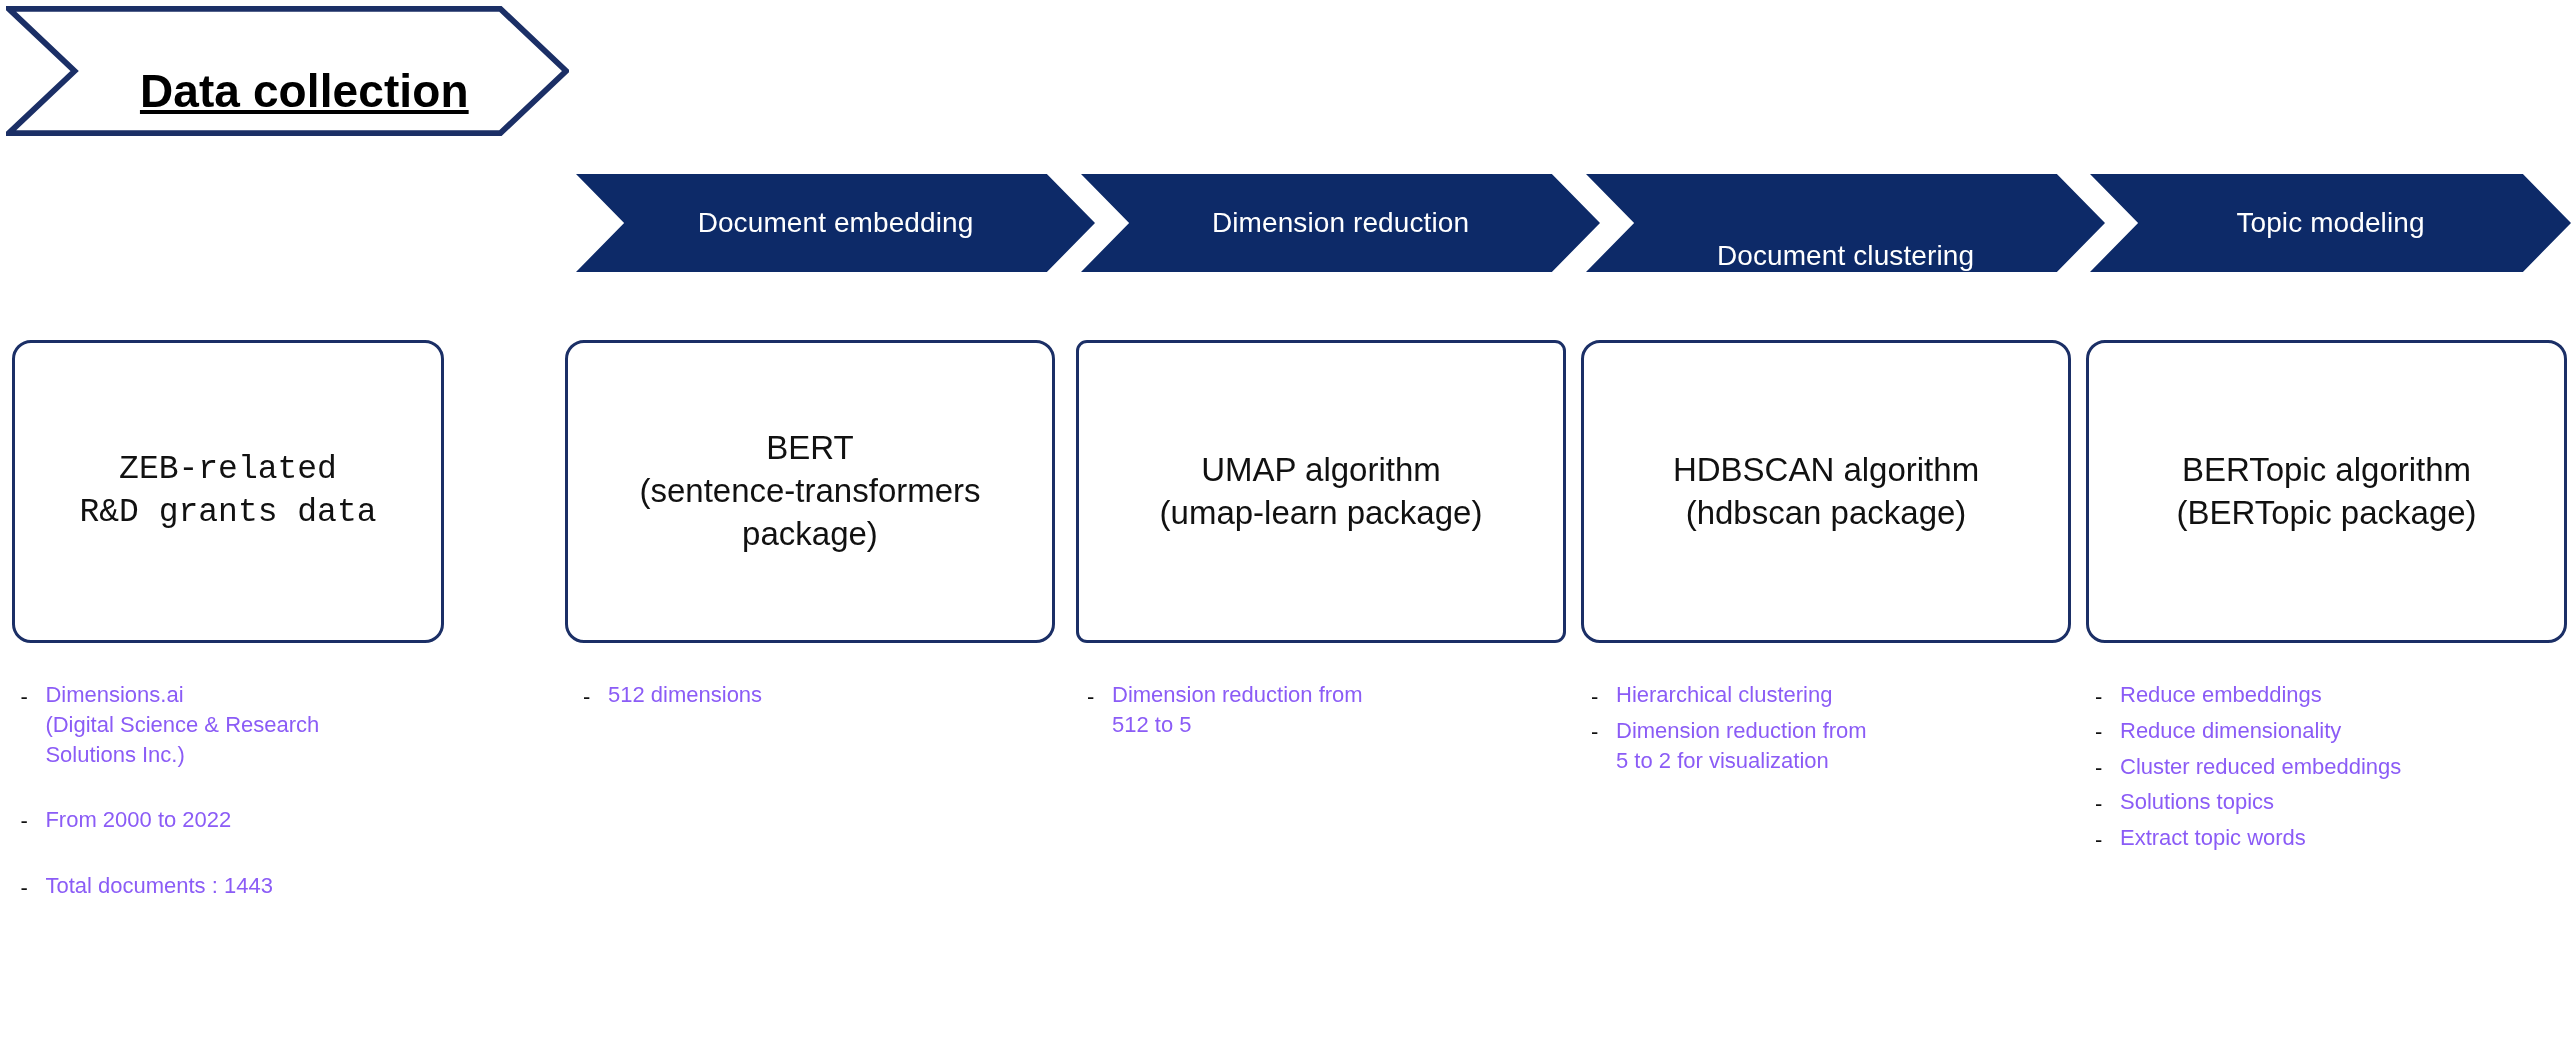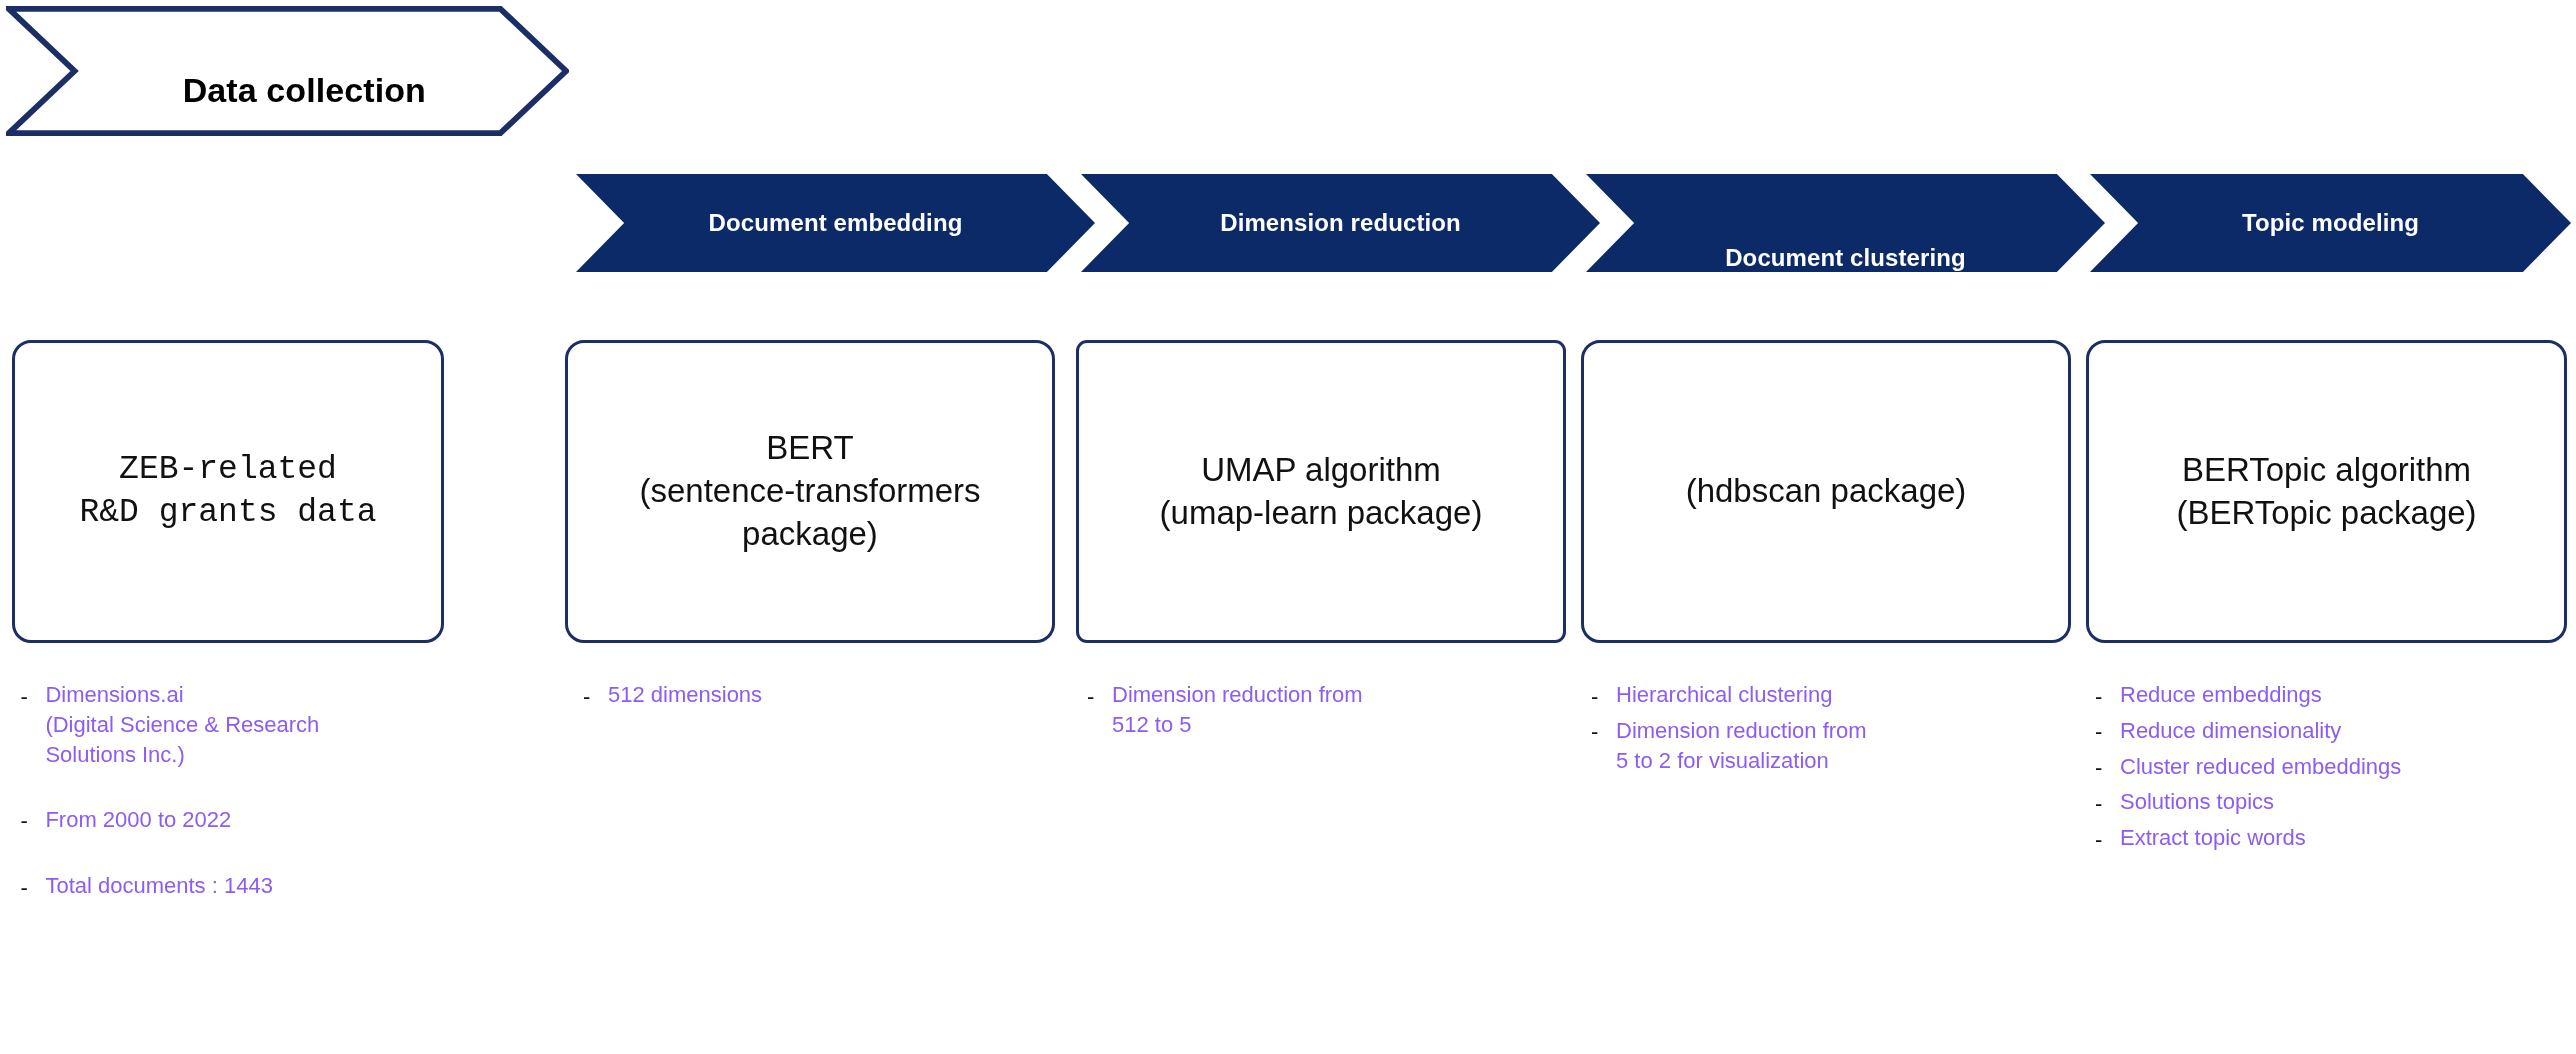--- a/index.html
+++ b/index.html
@@ -8,31 +8,31 @@
 
   
   #row-phases{position:absolute;left:0;top:0;width:2576px;height:142px;}
   .phase-chev{position:absolute;top:5.8px;height:130px;display:flex;
               align-items:center;justify-content:center;}
   .phase-chev svg{position:absolute;left:0;top:0;width:100%;height:100%;}
   .phase-label{position:relative;z-index:2;font-weight:bold;color:#000;
                letter-spacing:0.1px;white-space:nowrap;}
 
   #phase-collection{left:5.8px;width:563px;}
-  #phase-collection .phase-label{font-size:34px;margin-left:34px;margin-top:40px;}
+  #phase-collection .phase-label{font-size:46px;margin-left:34px;margin-top:40px;text-decoration:underline;}
   #phase-analysis{left:572px;width:1998px;}
   #phase-analysis .phase-label{font-size:34px;margin-top:-31px;margin-left:8.8px;}
 
   
   #row-steps{position:absolute;left:0;top:174px;width:2576px;height:98px;}
   .step-chev{position:absolute;top:0;height:98px;display:flex;
              align-items:center;justify-content:center;}
   .step-chev svg{position:absolute;left:0;top:0;width:100%;height:100%;}
-  .step-label{position:relative;z-index:2;color:#ffffff;font-weight:bold;
-              font-size:24px;white-space:nowrap;letter-spacing:0.1px;}
+  .step-label{position:relative;z-index:2;color:#ffffff;font-weight:normal;
+              font-size:28px;white-space:nowrap;letter-spacing:0.1px;}
 
   #step-0{left:576px;width:519px;}
   #step-1{left:1081px;width:519px;}
   #step-2{left:1586px;width:519px;align-items:flex-end;}
   #step-3{left:2090px;width:481px;}
 
   
   #row-boxes{position:absolute;left:0;top:340px;width:2576px;height:303px;}
   .tool-box{position:absolute;top:0;height:303px;border:3.6px solid #1b2f66;
             border-radius:19px;background:#fff;display:flex;flex-direction:column;
@@ -119,20 +119,21 @@
     <div class="tool-line">(sentence-transformers</div>
     <div class="tool-line">package)</div>
   </div>
 
   <div class="tool-box" id="box-2">
     <div class="tool-line">UMAP algorithm</div>
     <div class="tool-line">(umap-learn  package)</div>
   </div>
 
   <div class="tool-box" id="box-3">
+    <div class="tool-line">HDBSCAN algorithm</div>
     <div class="tool-line">(hdbscan package)</div>
   </div>
 
   <div class="tool-box" id="box-4">
     <div class="tool-line">BERTopic algorithm</div>
     <div class="tool-line">(BERTopic  package)</div>
   </div>
 
 </div>
 

